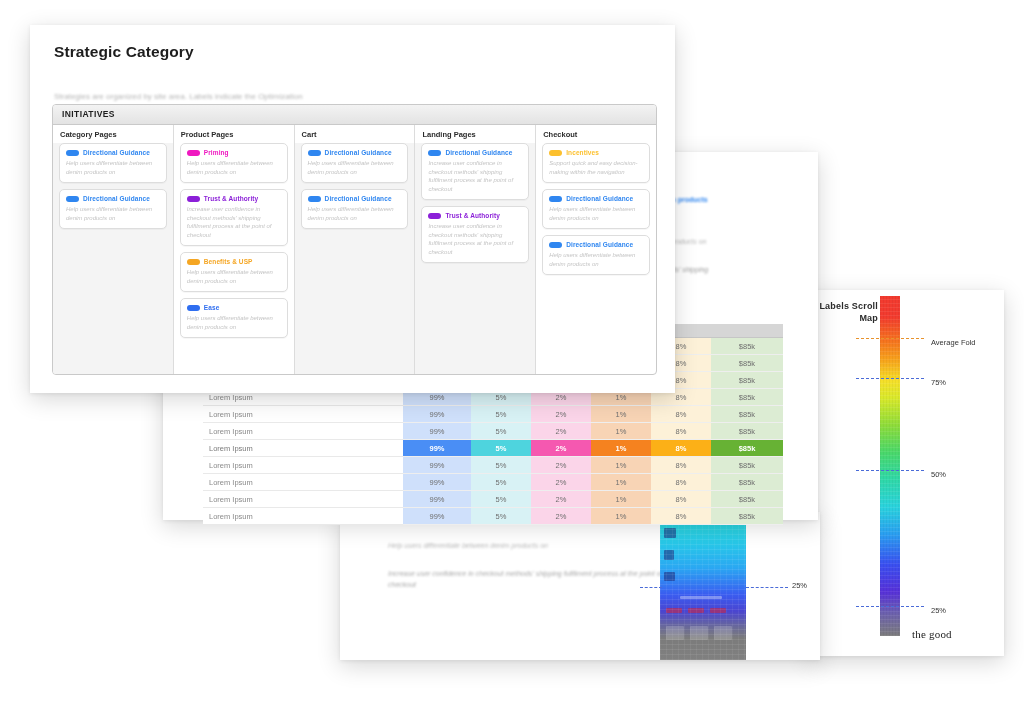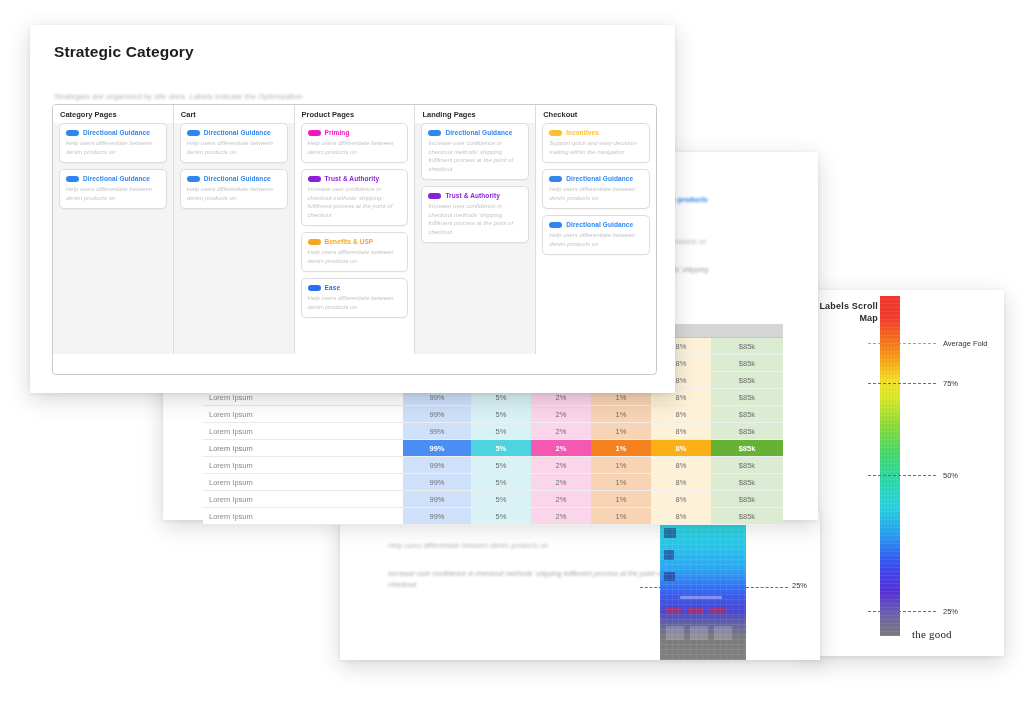--- a/index.html
+++ b/index.html
@@ -58,22 +58,22 @@
       #7d7d7d 100%);
   }
   .sm-bar-noise {
     position: absolute; inset: 0;
     background-image:
       repeating-linear-gradient(0deg, rgba(255,255,255,.10) 0 1px, transparent 1px 4px),
       repeating-linear-gradient(90deg, rgba(0,0,0,.05) 0 1px, transparent 1px 3px);
     opacity: .7;
   }
   .sm-mark {
-    position: absolute; left: 60px; width: 130px; height: 10px;
-    display: flex; align-items: center;
+    position: absolute; left: 48px; width: 130px; height: 10px;
+    display: flex; 
   }
   .sm-dash {
     width: 68px; height: 0;
     border-top: 1.5px dashed #4a6bd8;
   }
   .sm-mark.fold .sm-dash { border-top-color: #e8922c; }
   .sm-mlabel {
     margin-left: 7px; font-size: 7.5px; color: #333; white-space: nowrap;
   }
   .sm-logo {
@@ -421,36 +421,76 @@
         </tbody>
     </table>
   </div>
 
   <div class="doc" id="doc-roadmap" data-interactable="true">
     <div class="rm-title" data-interactable="false">Strategic Category</div>
     <div class="rm-sub" data-interactable="false">Strategies are organized by site area. Labels indicate the Optimization
 Heuristic Principal the strategy relates to.</div>
 
     <div class="rm-panel" data-interactable="false">
+      <div class="rm-panel-head" data-interactable="false">INITIATIVES</div>
       <div class="rm-cols" id="rm-cols" data-interactable="false">
           <div class="rm-col shade" data-interactable="false">
             <div class="rm-colhead" data-interactable="false">Category Pages</div>
             <div class="rm-colbody" data-interactable="false">
               <div class="rm-card" data-interactable="true">
                 <div class="rm-pill-row" data-interactable="false">
                   <span class="rm-pill" data-interactable="false" style="background: rgb(47, 134, 240);"></span>
                   <span class="rm-pill-lbl" data-interactable="false" style="color: rgb(47, 134, 240);">Directional Guidance</span>
                 </div>
                 <div class="rm-card-body" data-interactable="false">Help users differentiate
 between denim products on</div>
               </div>
               <div class="rm-card" data-interactable="true">
                 <div class="rm-pill-row" data-interactable="false">
                   <span class="rm-pill" data-interactable="false" style="background: rgb(47, 134, 240);"></span>
                   <span class="rm-pill-lbl" data-interactable="false" style="color: rgb(47, 134, 240);">Directional Guidance</span>
+                </div>
+                <div class="rm-card-body" data-interactable="false">Help users differentiate
+between denim products on</div>
+              </div>
+            </div>
+          </div>
+          <div class="rm-col" data-interactable="false">
+            <div class="rm-colhead" data-interactable="false">Product Pages</div>
+            <div class="rm-colbody" data-interactable="false">
+              <div class="rm-card" data-interactable="true">
+                <div class="rm-pill-row" data-interactable="false">
+                  <span class="rm-pill" data-interactable="false" style="background: rgb(239, 24, 192);"></span>
+                  <span class="rm-pill-lbl" data-interactable="false" style="color: rgb(239, 24, 192);">Priming</span>
+                </div>
+                <div class="rm-card-body" data-interactable="false">Help users differentiate
+between denim products on</div>
+              </div>
+              <div class="rm-card" data-interactable="true">
+                <div class="rm-pill-row" data-interactable="false">
+                  <span class="rm-pill" data-interactable="false" style="background: rgb(139, 31, 216);"></span>
+                  <span class="rm-pill-lbl" data-interactable="false" style="color: rgb(139, 31, 216);">Trust &amp; Authority</span>
+                </div>
+                <div class="rm-card-body" data-interactable="false">Increase user confidence in
+checkout methods' shipping
+fulfilment process at the point
+of checkout</div>
+              </div>
+              <div class="rm-card" data-interactable="true">
+                <div class="rm-pill-row" data-interactable="false">
+                  <span class="rm-pill" data-interactable="false" style="background: rgb(245, 166, 35);"></span>
+                  <span class="rm-pill-lbl" data-interactable="false" style="color: rgb(245, 166, 35);">Benefits &amp; USP</span>
+                </div>
+                <div class="rm-card-body" data-interactable="false">Help users differentiate
+between denim products on</div>
+              </div>
+              <div class="rm-card" data-interactable="true">
+                <div class="rm-pill-row" data-interactable="false">
+                  <span class="rm-pill" data-interactable="false" style="background: rgb(47, 110, 240);"></span>
+                  <span class="rm-pill-lbl" data-interactable="false" style="color: rgb(47, 110, 240);">Ease</span>
                 </div>
                 <div class="rm-card-body" data-interactable="false">Help users differentiate
 between denim products on</div>
               </div>
             </div>
           </div>
           <div class="rm-col shade" data-interactable="false">
             <div class="rm-colhead" data-interactable="false">Cart</div>
             <div class="rm-colbody" data-interactable="false">
               <div class="rm-card" data-interactable="true">
@@ -464,59 +504,20 @@
               <div class="rm-card" data-interactable="true">
                 <div class="rm-pill-row" data-interactable="false">
                   <span class="rm-pill" data-interactable="false" style="background: rgb(47, 134, 240);"></span>
                   <span class="rm-pill-lbl" data-interactable="false" style="color: rgb(47, 134, 240);">Directional Guidance</span>
                 </div>
                 <div class="rm-card-body" data-interactable="false">Help users differentiate
 between denim products on</div>
               </div>
             </div>
           </div>
-          <div class="rm-col" data-interactable="false">
-            <div class="rm-colhead" data-interactable="false">Product Pages</div>
-            <div class="rm-colbody" data-interactable="false">
-              <div class="rm-card" data-interactable="true">
-                <div class="rm-pill-row" data-interactable="false">
-                  <span class="rm-pill" data-interactable="false" style="background: rgb(239, 24, 192);"></span>
-                  <span class="rm-pill-lbl" data-interactable="false" style="color: rgb(239, 24, 192);">Priming</span>
-                </div>
-                <div class="rm-card-body" data-interactable="false">Help users differentiate
-between denim products on</div>
-              </div>
-              <div class="rm-card" data-interactable="true">
-                <div class="rm-pill-row" data-interactable="false">
-                  <span class="rm-pill" data-interactable="false" style="background: rgb(139, 31, 216);"></span>
-                  <span class="rm-pill-lbl" data-interactable="false" style="color: rgb(139, 31, 216);">Trust &amp; Authority</span>
-                </div>
-                <div class="rm-card-body" data-interactable="false">Increase user confidence in
-checkout methods' shipping
-fulfilment process at the point
-of checkout</div>
-              </div>
-              <div class="rm-card" data-interactable="true">
-                <div class="rm-pill-row" data-interactable="false">
-                  <span class="rm-pill" data-interactable="false" style="background: rgb(245, 166, 35);"></span>
-                  <span class="rm-pill-lbl" data-interactable="false" style="color: rgb(245, 166, 35);">Benefits &amp; USP</span>
-                </div>
-                <div class="rm-card-body" data-interactable="false">Help users differentiate
-between denim products on</div>
-              </div>
-              <div class="rm-card" data-interactable="true">
-                <div class="rm-pill-row" data-interactable="false">
-                  <span class="rm-pill" data-interactable="false" style="background: rgb(47, 110, 240);"></span>
-                  <span class="rm-pill-lbl" data-interactable="false" style="color: rgb(47, 110, 240);">Ease</span>
-                </div>
-                <div class="rm-card-body" data-interactable="false">Help users differentiate
-between denim products on</div>
-              </div>
-            </div>
-          </div>
           <div class="rm-col shade" data-interactable="false">
             <div class="rm-colhead" data-interactable="false">Landing Pages</div>
             <div class="rm-colbody" data-interactable="false">
               <div class="rm-card" data-interactable="true">
                 <div class="rm-pill-row" data-interactable="false">
                   <span class="rm-pill" data-interactable="false" style="background: rgb(47, 134, 240);"></span>
                   <span class="rm-pill-lbl" data-interactable="false" style="color: rgb(47, 134, 240);">Directional Guidance</span>
                 </div>
                 <div class="rm-card-body" data-interactable="false">Increase user confidence in
 checkout methods' shipping

